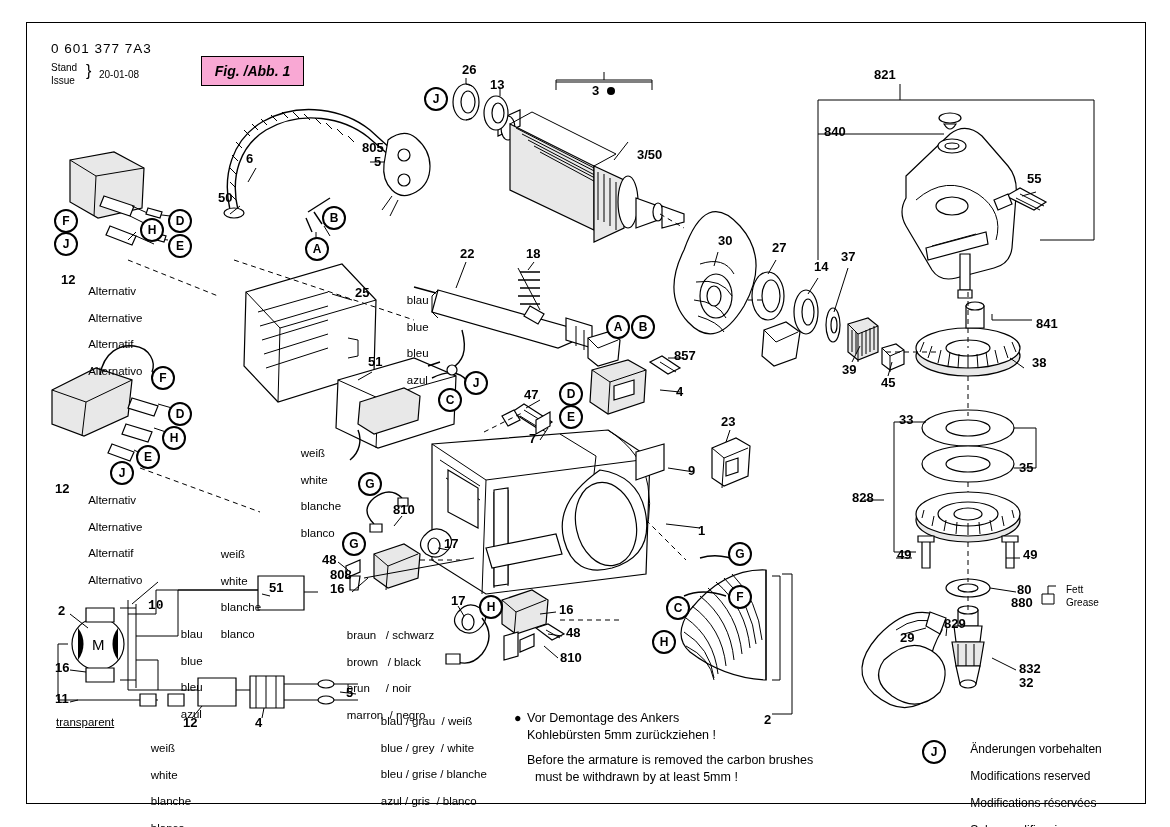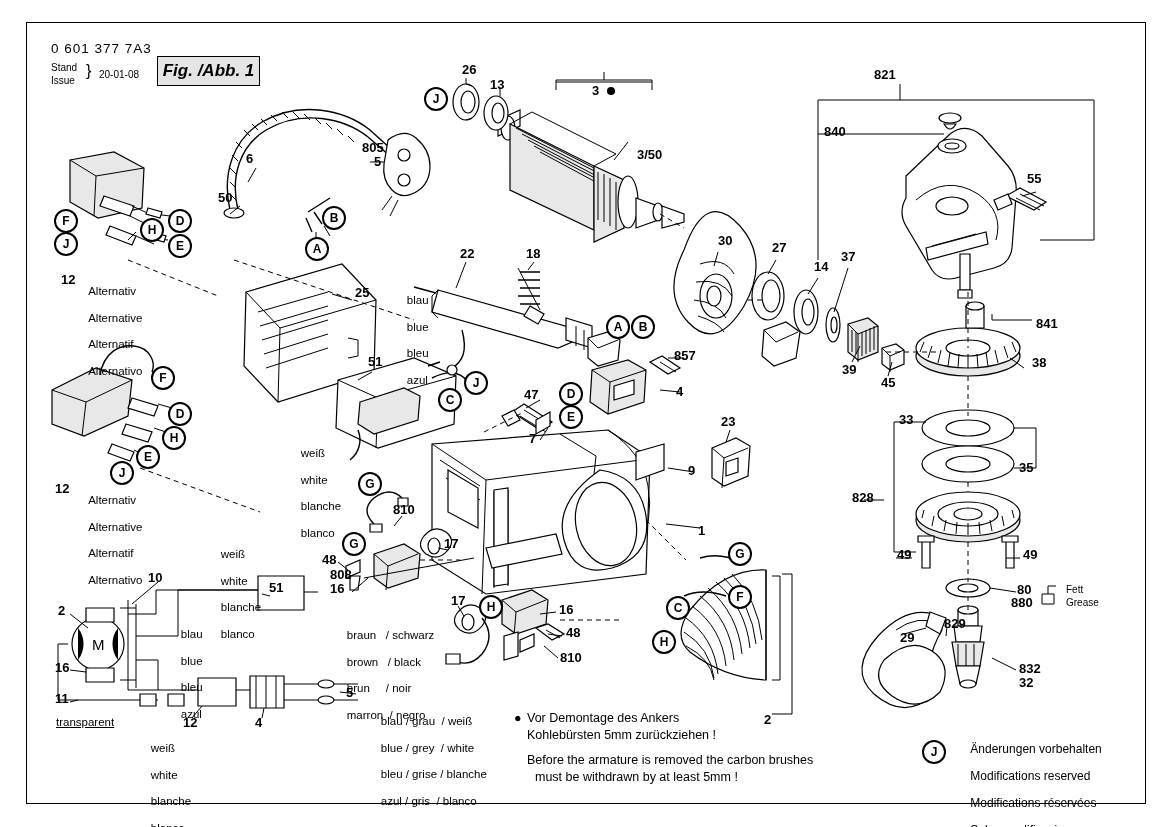--- a/index.html
+++ b/index.html
@@ -8,22 +8,22 @@
   .bd{position:absolute;border:1px solid #000;}
   #frame{left:26px;top:22px;width:1118px;height:780px;border:1px solid #000;}
   .txt{position:absolute;white-space:pre;line-height:1.15;}
   .b{font-weight:normal;}
   .num{font-size:13px;font-weight:bold;}
   .sm{font-size:11.5px;}
   .sm2{font-size:10px;}
   .circ{position:absolute;border:2px solid #000;border-radius:50%;background:#fff;
         display:flex;align-items:center;justify-content:center;font-size:12px;font-weight:bold;}
   .c20{width:20px;height:20px;}
-  .figbox{position:absolute;border:1.6px solid #000;background:#e5e5e5;display:flex;align-items:center;
-          justify-content:center;font-weight:bold;font-size:17px;font-style:italic;}
+  .figbox{position:absolute;border:1.6px solid #000;background:#f9a8d4;display:flex;align-items:center;
+          justify-content:center;font-weight:bold;font-size:14px;font-style:italic;margin-left:44px;}
   svg{position:absolute;left:0;top:0;}
   .leader{stroke:#000;stroke-width:1;fill:none;}
   .dash{stroke:#000;stroke-width:1;fill:none;stroke-dasharray:5 4;}
   .thin{stroke:#000;stroke-width:1;fill:none;}
   .med{stroke:#000;stroke-width:1.4;fill:none;}
   .fillw{fill:#fff;stroke:#000;stroke-width:1.2;}
   .fillg{fill:#e8e8e8;stroke:#000;stroke-width:1.2;}
   .blk{fill:#000;}
   .und{text-decoration:underline;}
 </style>
@@ -508,21 +508,21 @@
   <div class="txt num" style="left:393px;top:503px;">810</div>
   <div class="txt num" style="left:444px;top:537px;">17</div>
   <div class="txt num" style="left:322px;top:553px;">48</div>
   <div class="txt num" style="left:330px;top:582px;">16</div>
   <div class="txt num" style="left:330px;top:568px;">808</div>
   <div class="txt num" style="left:451px;top:594px;">17</div>
   <div class="txt num" style="left:559px;top:603px;">16</div>
   <div class="txt num" style="left:566px;top:626px;">48</div>
   <div class="txt num" style="left:560px;top:651px;">810</div>
   <div class="txt num" style="left:764px;top:713px;">2</div>
-  <div class="txt num" style="left:148px;top:571px;">10</div>
+  <div class="txt num" style="left:148px;top:599px;font-family:Liberation Mono, monospace;">10</div>
   <div class="txt num" style="left:269px;top:581px;">51</div>
   <div class="txt num" style="left:58px;top:604px;">2</div>
   <div class="txt num" style="left:55px;top:661px;">16</div>
   <div class="txt num" style="left:55px;top:692px;">11</div>
   <div class="txt num" style="left:183px;top:716px;">12</div>
   <div class="txt num" style="left:255px;top:716px;">4</div>
   <div class="txt num" style="left:346px;top:686px;">5</div>
   <div class="txt num" style="left:897px;top:617px;margin-left:47px;">829</div>
   <div class="txt num" style="left:900px;top:631px;">29</div>
   <div class="txt num" style="left:1019px;top:662px;">832</div>

